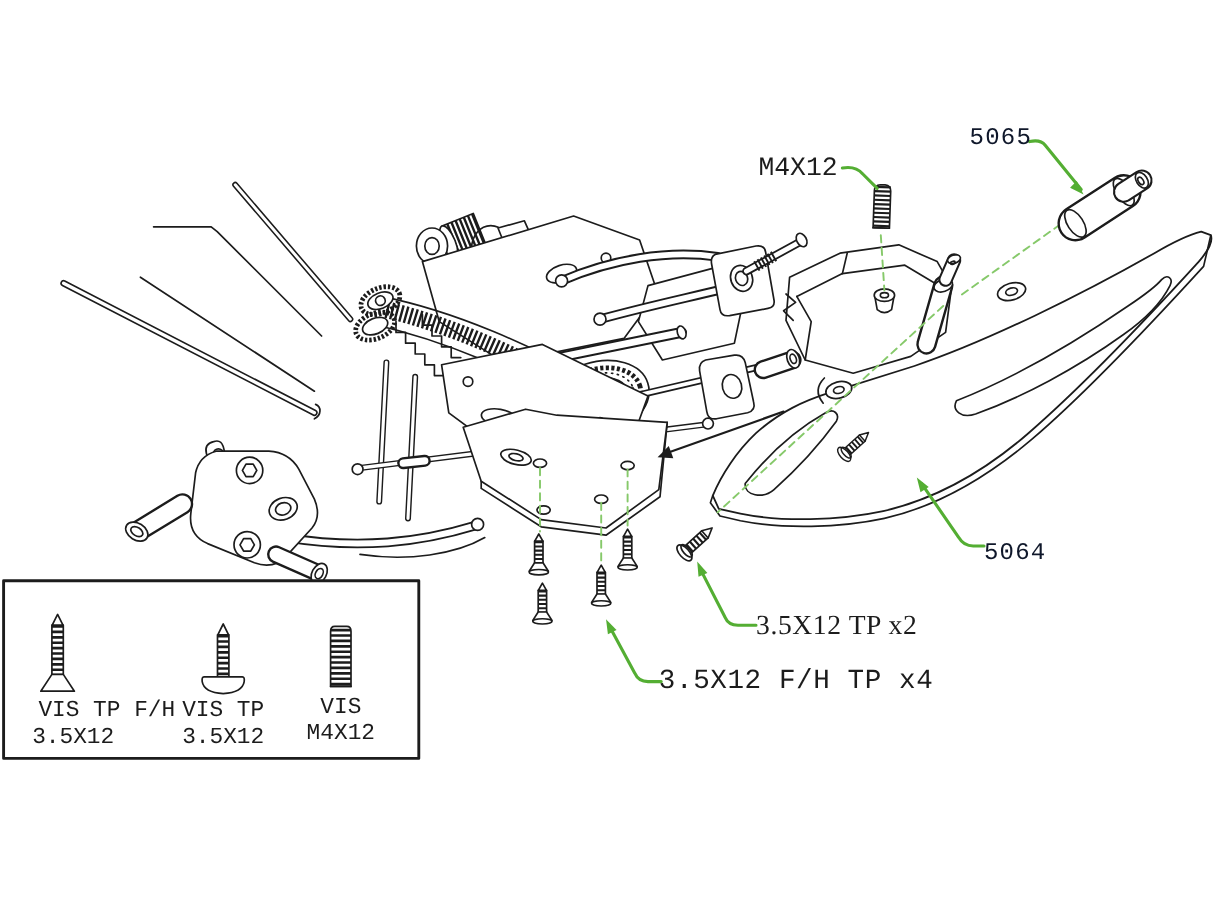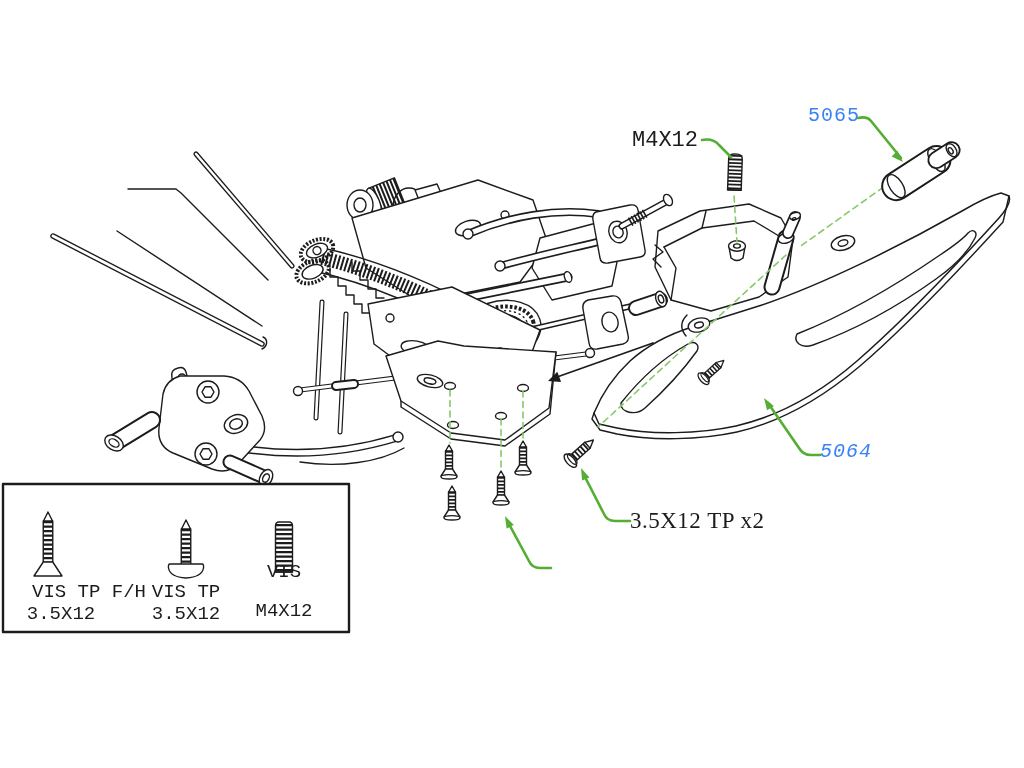--- a/index.html
+++ b/index.html
@@ -1,21 +1,21 @@
 <!DOCTYPE html>
 <html><head>
 <meta charset="utf-8">
 <style>
   html,body{margin:0;padding:0;background:#fff;}
   #stage{position:relative;width:1024px;height:768px;background:#ffffff;overflow:hidden;
          font-family:"Liberation Mono","DejaVu Sans Mono",monospace;}
   #art{position:absolute;left:0;top:0;}
   .callout{position:absolute;line-height:1;white-space:pre;color:#1c1c1c;}
   .ink{color:#1c1c1c;}
-  .red{color:#3b82f6;}
+  .red{color:#0f172a;}
   .big{font-size:23px;letter-spacing:.5px;}
   .mid{font-size:22px;}
   .pn{font-size:20px;letter-spacing:1px;}
   .legend-label{position:absolute;font-size:19px;line-height:1.15;text-align:center;color:#1c1c1c;white-space:pre;}
 </style>
 </head>
 <body>
 
 <div id="stage">
 
@@ -288,23 +288,24 @@
         <line x1="0" y1="4" x2="0" y2="52" stroke-width="17" stroke-dasharray="2.2,2.3" stroke-linecap="butt"></line>
         <path d="M-8.5,52 L-8.5,6 Q-8.5,2 -5,2 L5,2 Q8.5,2 8.5,6 L8.5,52 Z"></path>
         <line x1="-8.5" y1="52" x2="8.5" y2="52"></line>
       </g>
     </g>
   </g>
 </svg>
 
 <div class="callout mid ink" style="left:632px;top:130px;">M4X12</div>
 <div class="callout pn red" style="left:808px;top:106px;">5065</div>
-<div class="callout pn red" style="left:820px;top:442px;font-style:italic;">5064</div>
+<div class="callout pn red" style="left:820px;top:452px;">5064</div>
 <div class="callout big ink" style="left:630px;top:509px;font-family:Liberation Serif, serif;">3.5X12 TP x2</div>
+<div class="callout big ink" style="left:549px;top:556px;">3.5X12 F/H TP x4</div>
 
 <div class="legend-label" style="left:1px;  width:120px;top:582px;margin-left:28px;">VIS TP F/H</div>
 <div class="legend-label" style="left:1px;  width:120px;top:604px;">3.5X12</div>
 <div class="legend-label" style="left:126px;width:120px;top:582px;">VIS TP</div>
 <div class="legend-label" style="left:126px;width:120px;top:604px;">3.5X12</div>
-<div class="legend-label" style="left:240px;width:88px; top:562px;">VIS</div>
+<div class="legend-label" style="left:240px;width:88px; top:579px;">VIS</div>
 <div class="legend-label" style="left:240px;width:88px; top:601px;">M4X12</div>
 
 </div>
 
 </body></html>

